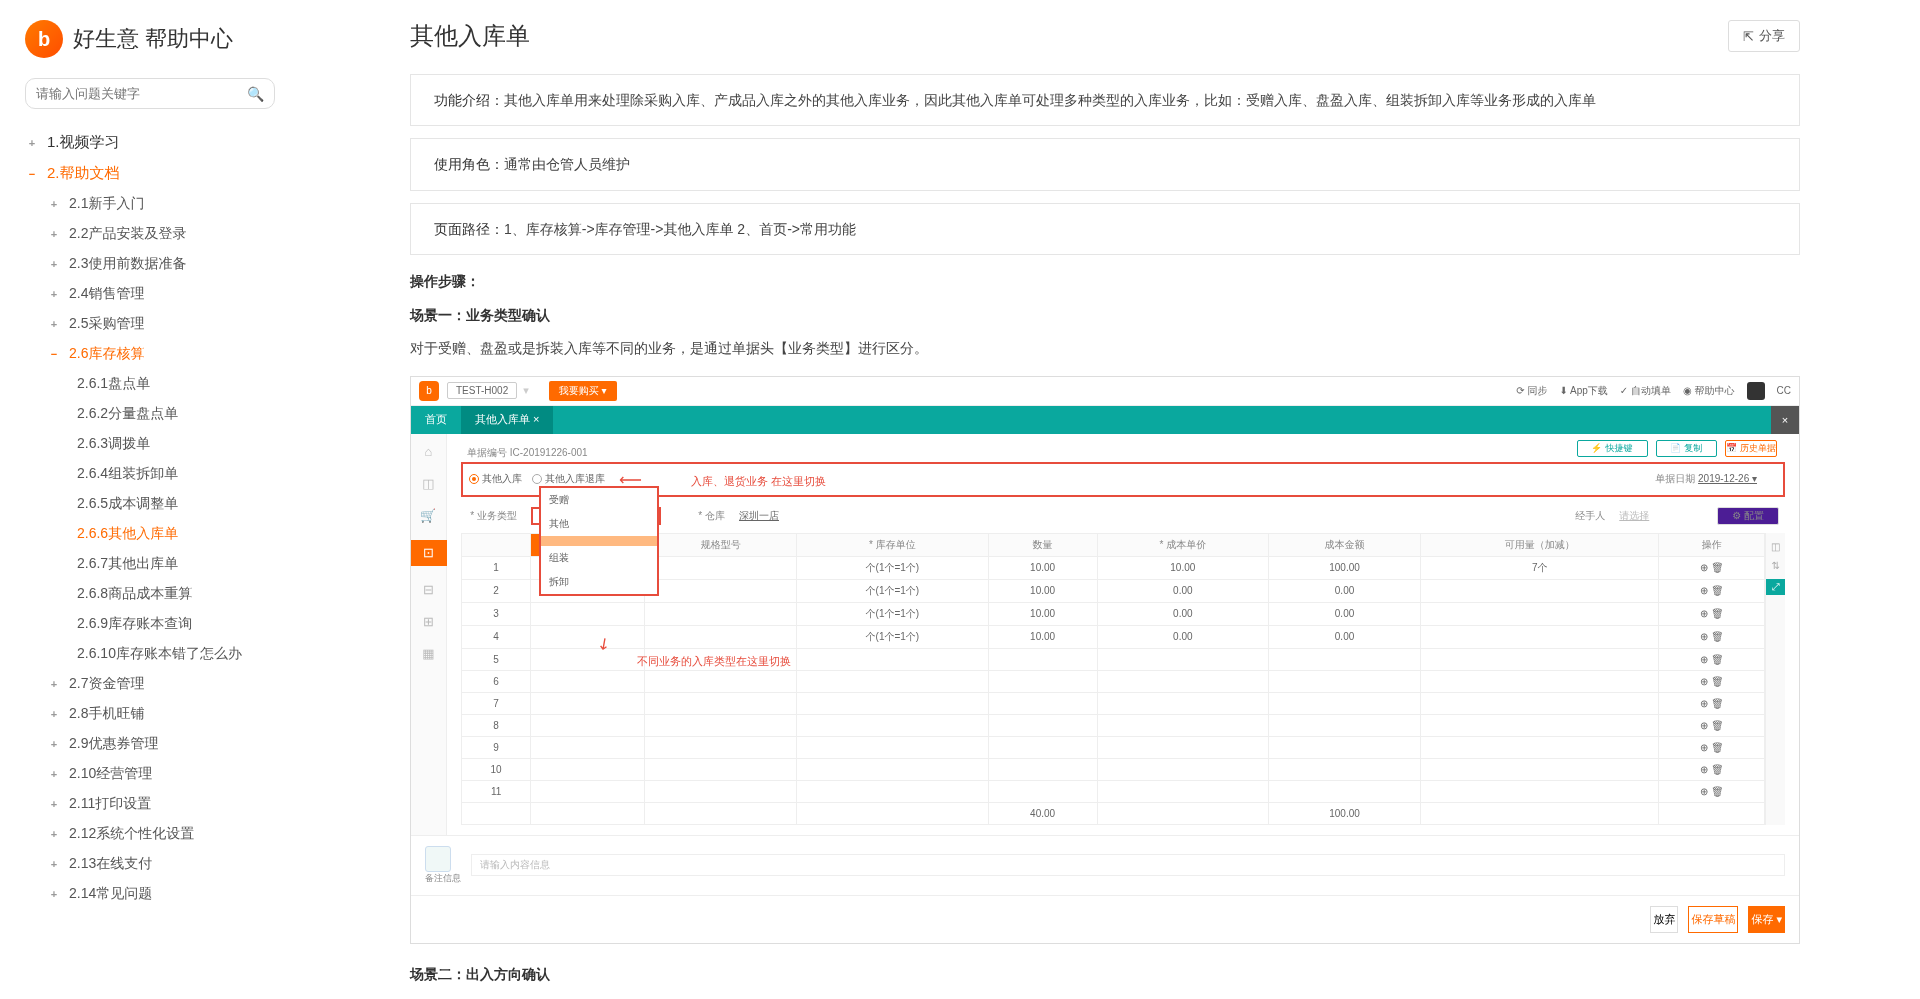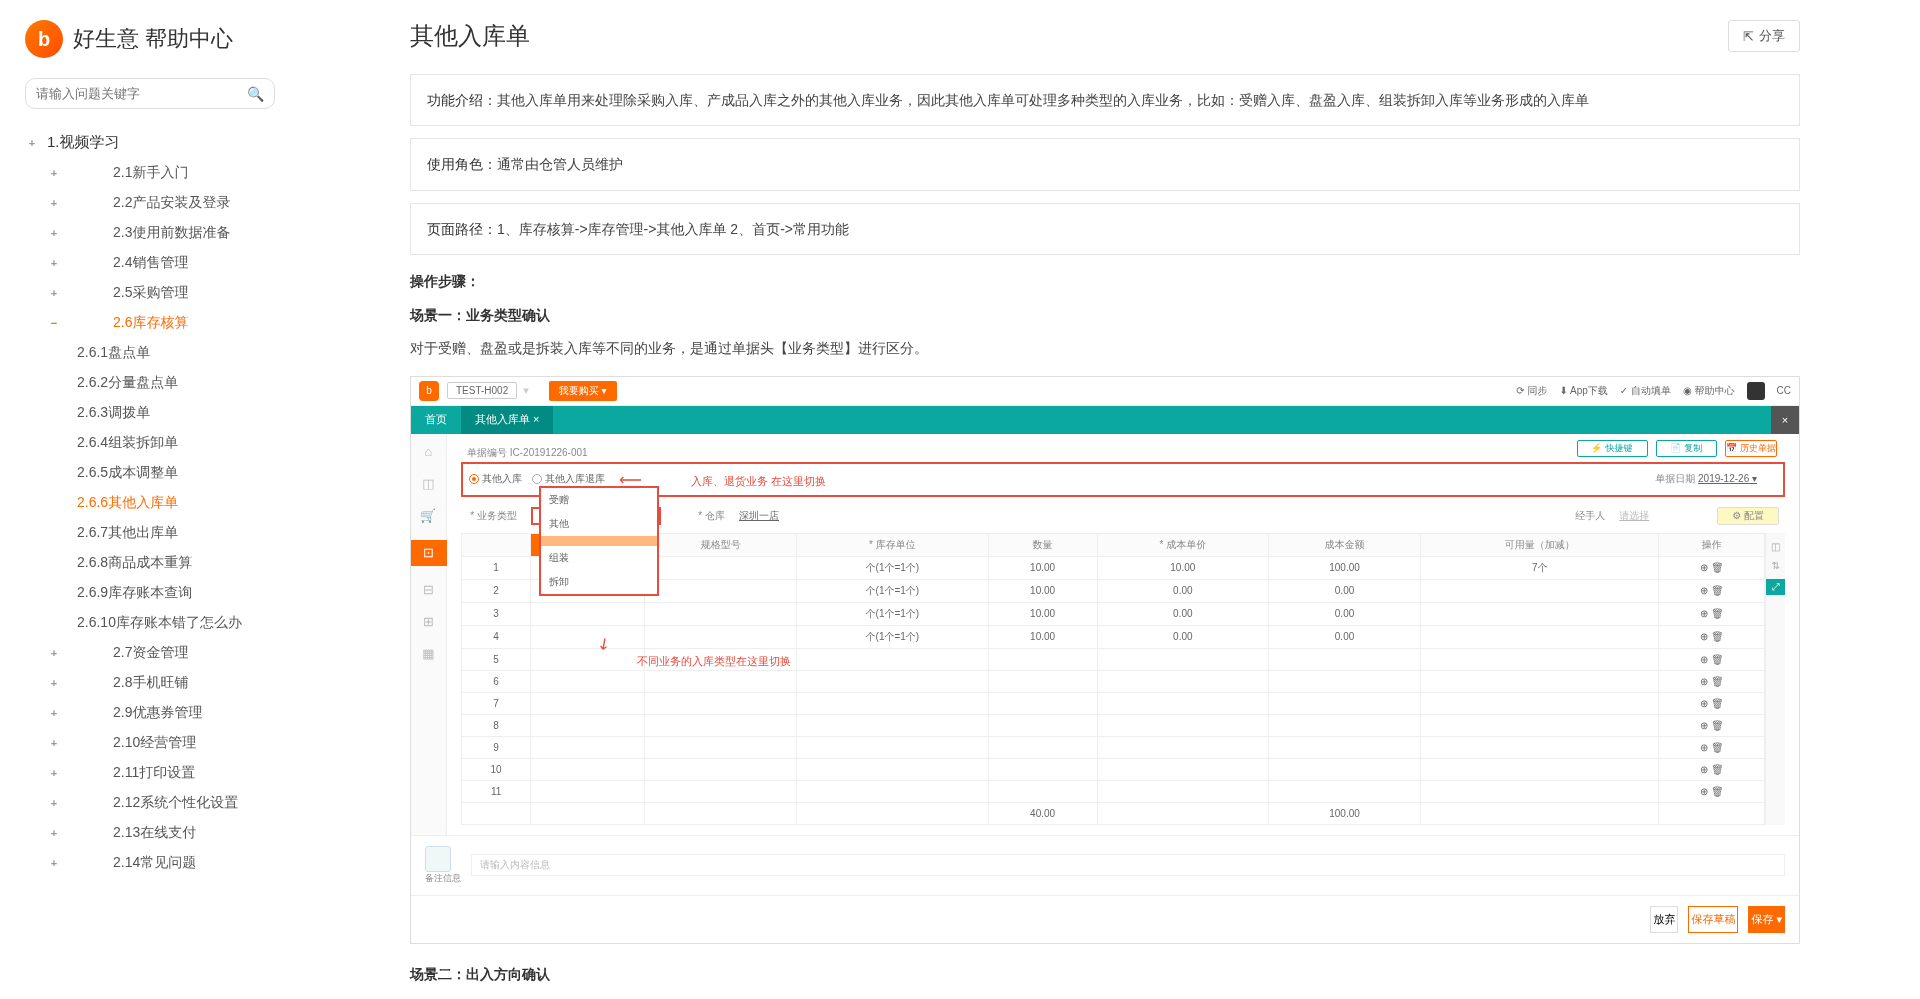--- a/index.html
+++ b/index.html
@@ -8,33 +8,33 @@
 .sidebar { width: 300px; padding: 20px 25px; flex-shrink: 0; }
 .logo-row { display: flex; align-items: center; margin-bottom: 20px; }
 .logo-circle { width: 38px; height: 38px; background: linear-gradient(135deg,#ff7a00,#ff4d00); border-radius: 50%; display: flex; align-items: center; justify-content: center; color: #fff; font-weight: bold; font-size: 20px; margin-right: 10px; }
 .brand { font-size: 22px; font-weight: 500; color: #333; }
 .search-wrap { position: relative; margin-bottom: 18px; }
 .search-input { width: 100%; padding: 7px 30px 7px 10px; border: 1px solid #ddd; border-radius: 10px; font-size: 13px; outline: none; }
 .search-icon { position: absolute; right: 10px; top: 50%; transform: translateY(-50%); color: #888; }
 .nav { list-style: none; }
 .nav li { padding: 6px 0; cursor: pointer; display: flex; align-items: center; }
 .nav .lvl0 { font-size: 15px; color: #333; }
-.nav .lvl1 { padding-left: 22px; font-size: 14px; color: #555; gap: 44px; }
+.nav .lvl1 { padding-left: 22px; font-size: 14px; color: #555; }
 .nav .lvl2 { padding-left: 52px; font-size: 14px; color: #555; }
 .nav .active { color: #ff6a00; }
 .nav .open { color: #ff6a00; }
 .nav-ico { width: 14px; height: 14px; margin-right: 8px; display: inline-flex; align-items: center; justify-content: center; font-size: 11px; color: #999; }
 .nav-ico.minus { color: #ff6a00; }
 .nav-ico.minus::before { content: "−"; font-weight:bold; }
 .nav-ico.plus::before { content: "+"; font-weight:bold; }
 .main { flex: 1; padding: 20px 60px 20px 110px; max-width: 1560px; }
 .header-row { display: flex; justify-content: space-between; align-items: center; margin-bottom: 22px; }
 .page-title { font-size: 24px; font-weight: 500; color: #333; }
 .share-btn { border: 1px solid #ddd; background: #fff; padding: 6px 14px; border-radius: 3px; cursor: pointer; font-size: 13px; display: flex; align-items: center; gap: 5px; color:#555;}
-.info-box { border: 1px solid #e5e5e5; padding: 14px 16px; margin-bottom: 12px; font-size: 14px; line-height: 1.6; color: #444; }
+.info-box { border: 1px solid #e5e5e5; padding: 14px 23px; margin-bottom: 12px; font-size: 14px; line-height: 1.6; color: #444; }
 .info-label { color: #333; }
 .section-title { font-size: 14px; font-weight: bold; margin: 18px 0 14px; color: #333; }
 .scene-title { font-size: 14px; font-weight: bold; margin: 16px 0 10px; color: #333; }
 .body-text { font-size: 14px; line-height: 1.9; color: #444; margin-bottom: 8px; }
 .screenshot-box { border: 1px solid #ddd; margin: 14px 0 22px; background: #fff; overflow: hidden; }
 .ss-top { background: #fff; display: flex; align-items: center; padding: 4px 8px; font-size: 11px; border-bottom:1px solid #eee; position: relative;}
 .ss-logo { width: 20px; height: 20px; background: #ff6a00; border-radius: 4px; margin-right: 8px; display:flex;align-items:center;justify-content:center;color:#fff;font-size:10px;}
 .ss-chip { background:#fff; padding:2px 8px; border:1px solid #ccc; border-radius:2px; font-size:10px; color:#666; margin-right:6px;}
 .ss-orange-btn { background:#ff6a00; color:#fff; padding:3px 10px; font-size:10px; border-radius:2px;}
 .ss-top-right { margin-left:auto; display:flex; gap:12px; align-items:center; font-size:10px; color:#666;}
@@ -90,20 +90,24 @@
       <div class="brand">好生意 帮助中心</div>
     </div>
     <div class="search-wrap">
       <input class="search-input" placeholder="请输入问题关键字" style="">
       <span class="search-icon">🔍</span>
     </div>
     <ul class="nav" id="nav">
         <li class="lvl0">
           <span class="nav-ico plus"></span>
           <span>1.视频学习</span>
+        </li>
+        <li class="lvl0 open">
+          <span class="nav-ico minus"></span>
+          <span>2.帮助文档</span>
         </li>
         <li class="lvl1">
           <span class="nav-ico plus"></span>
           <span>2.1新手入门</span>
         </li>
         <li class="lvl1">
           <span class="nav-ico plus"></span>
           <span>2.2产品安装及登录</span>
         </li>
         <li class="lvl1">
@@ -262,21 +266,21 @@
             </div>
           </div>
           <div class="ss-row2">
             <span class="rlabel">* 业务类型</span>
               <span class="rinput" style="border:2px solid #e74c3c;"></span>
             <span class="rlabel">* 仓库</span>
               <span style="text-decoration:underline;">深圳一店</span>
             <span class="rlabel" style="margin-left:auto;">经手人</span>
               <span style="text-decoration:underline; color:#bbb;">请选择</span>
             <span style="width:40px;"></span>
-            <span class="ss-grn-link" style="background:#fef9c3;color:#888;border-color:#ddd;">⚙ 配置</span>
+            <span class="ss-grn-link" style="background:#4c1d95;color:#888;border-color:#ddd;">⚙ 配置</span>
           </div>
           <div class="ss-dropdown">
             <div>受赠</div>
             <div>其他</div>
             <div class="hl"></div>
             <div>组装</div>
             <div>拆卸</div>
           </div>
           <div style="display:flex;">
           <table class="ss-table">

